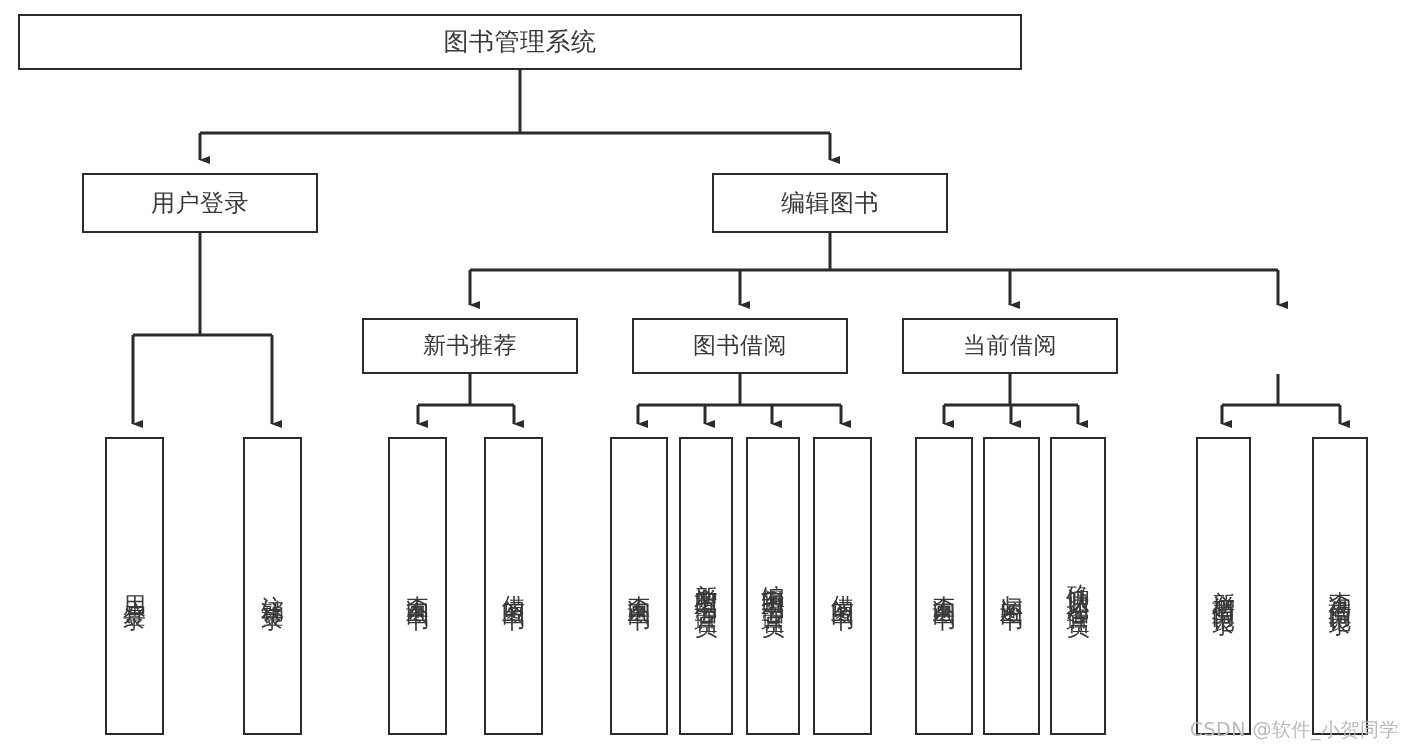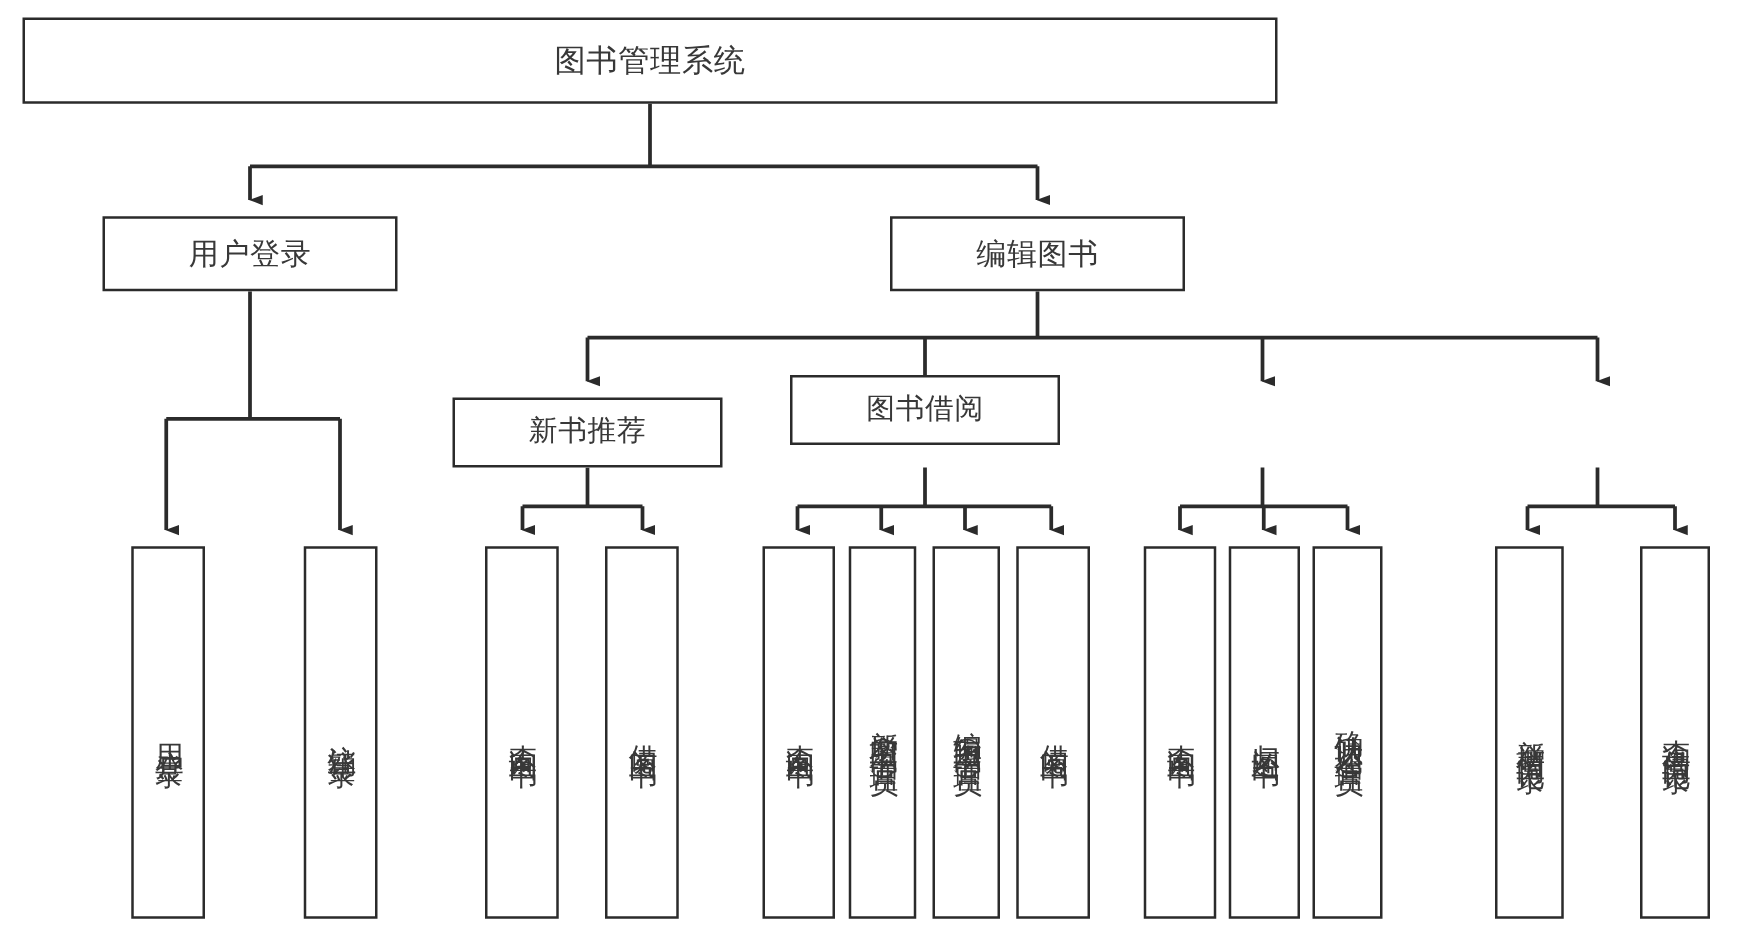--- a/index.html
+++ b/index.html
@@ -145,40 +145,43 @@
       <g>
         <path d="M 1278 374 L 1278 405"></path>
         <path d="M 1222 405 L 1340 405"></path>
         <path d="M 1222 405 L 1222 424" marker-end="url(#arrowhead)"></path>
         <path d="M 1340 405 L 1340 424" marker-end="url(#arrowhead)"></path>
       </g>
 
     </g>
   </svg>
 
-  <div class="node lvl-root" style="left:18px; top:14px; width:1004px; height:69px;">
+  <div class="node lvl-root" style="left:18px; top:14px; width:1004px; height:56px;">
     <span class="node-label">图书管理系统</span>
   </div>
 
   <div class="node lvl-1" style="left:82px; top:173px; width:236px; height:60px;">
     <span class="node-label">用户登录</span>
   </div>
 
   <div class="node lvl-1" style="left:712px; top:173px; width:236px; height:60px;">
     <span class="node-label">编辑图书</span>
   </div>
 
   <div class="node lvl-2" style="left:362px; top:318px; width:216px; height:56px;">
     <span class="node-label">新书推荐</span>
   </div>
 
-  <div class="node lvl-2" style="left:632px; top:300px; width:216px; height:56px;">
+  <div class="node lvl-2" style="left:632px; top:318px; width:216px; height:56px;">
     <span class="node-label">图书借阅</span>
   </div>
 
+  <div class="node lvl-2" style="left:902px; top:318px; width:216px; height:56px;">
+    <span class="node-label">当前借阅</span>
+  </div>
 
 
   <div class="node leaf" style="left:105px; top:437px; width:59px; height:298px;">
     <span class="node-label">用户登录</span>
   </div>
 
   <div class="node leaf" style="left:243px; top:437px; width:59px; height:298px;">
     <span class="node-label">注销登录</span>
   </div>
 
@@ -219,14 +222,15 @@
   </div>
 
   <div class="node leaf" style="left:1196px; top:437px; width:55px; height:298px;">
     <span class="node-label">新增借阅记录</span>
   </div>
 
   <div class="node leaf" style="left:1312px; top:437px; width:56px; height:298px;">
     <span class="node-label">查询借阅记录</span>
   </div>
 
+  <div id="watermark">CSDN @软件_小贺同学</div>
 
 </div>
 
 </body></html>

